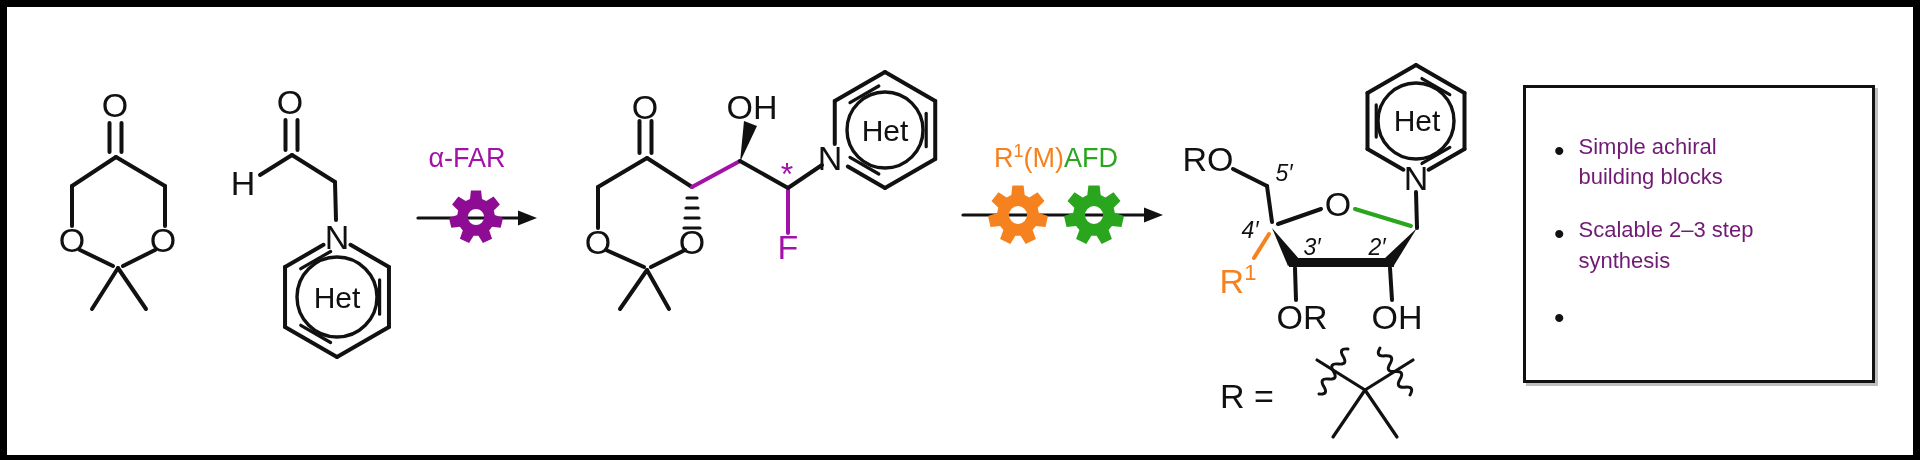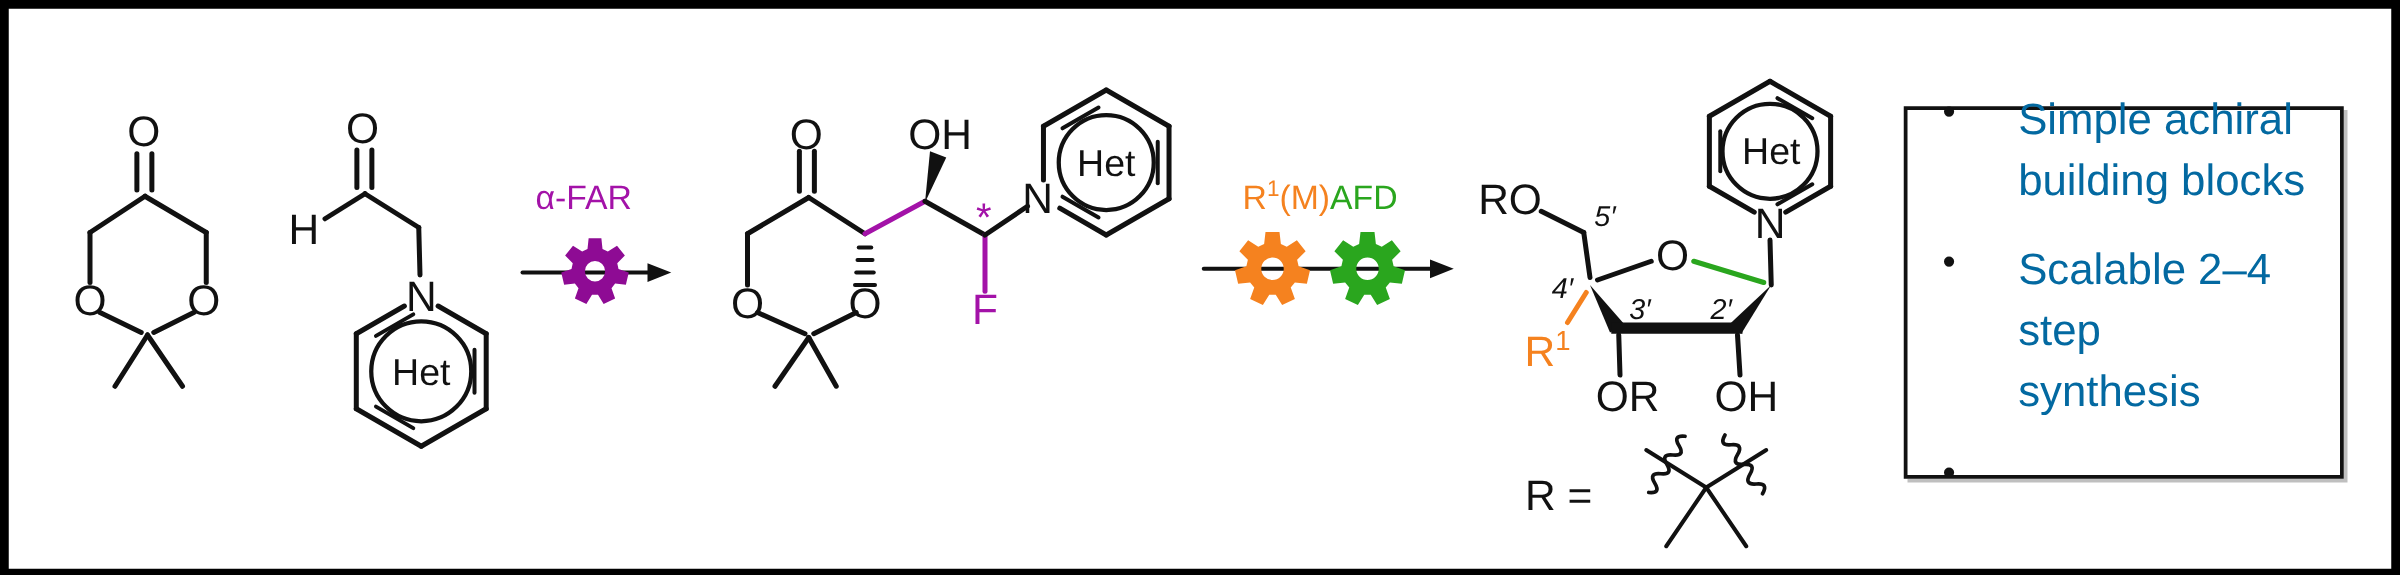--- a/index.html
+++ b/index.html
@@ -21,21 +21,21 @@
   .green-text{fill:var(--c-green);}
   .rxn-label{font-size:27px;text-anchor:middle;}
   .star{font-size:32px;text-anchor:middle;}
   .info-box{position:absolute;left:1523px;top:85px;width:352px;height:298px;
             border:3px solid #111;background:#fff;box-sizing:border-box;
             box-shadow:3px 3px 0 rgba(0,0,0,.25);
             display:flex;flex-direction:column;justify-content:center;gap:22px;
             padding:10px 16px 10px 28px;}
   .bullet-row{display:flex;align-items:flex-start;gap:14px;}
   .dot{font-size:30px;line-height:1.25;color:#111;}
-  .bullet-text{font-size:35px;line-height:1.4;color:#0369a1;white-space:pre-line;margin-left:36px;}
+  .bullet-text{font-size:22px;line-height:1.4;color:#701a75;white-space:pre-line;}
 </style>
 </head>
 <body>
 
 <div class="frame">
 <div class="paper"></div>
 <svg id="scheme" width="1920" height="460" viewBox="0 0 1920 460">
 
   <g>
     <line class="bond" x1="109.5" y1="123" x2="109.5" y2="152"></line>
@@ -192,20 +192,20 @@
 </svg>
 
 <div class="info-box">
   <div class="bullet-row">
     <span class="dot">•</span>
     <span class="bullet-text">Simple achiral
 building blocks</span>
   </div>
   <div class="bullet-row">
     <span class="dot">•</span>
-    <span class="bullet-text">Scalable 2–4 step
+    <span class="bullet-text">Scalable 2–3 step
 synthesis</span>
   </div>
   <div class="bullet-row">
     <span class="dot">•</span>
   </div>
 </div>
 </div>
 
 </body></html>

